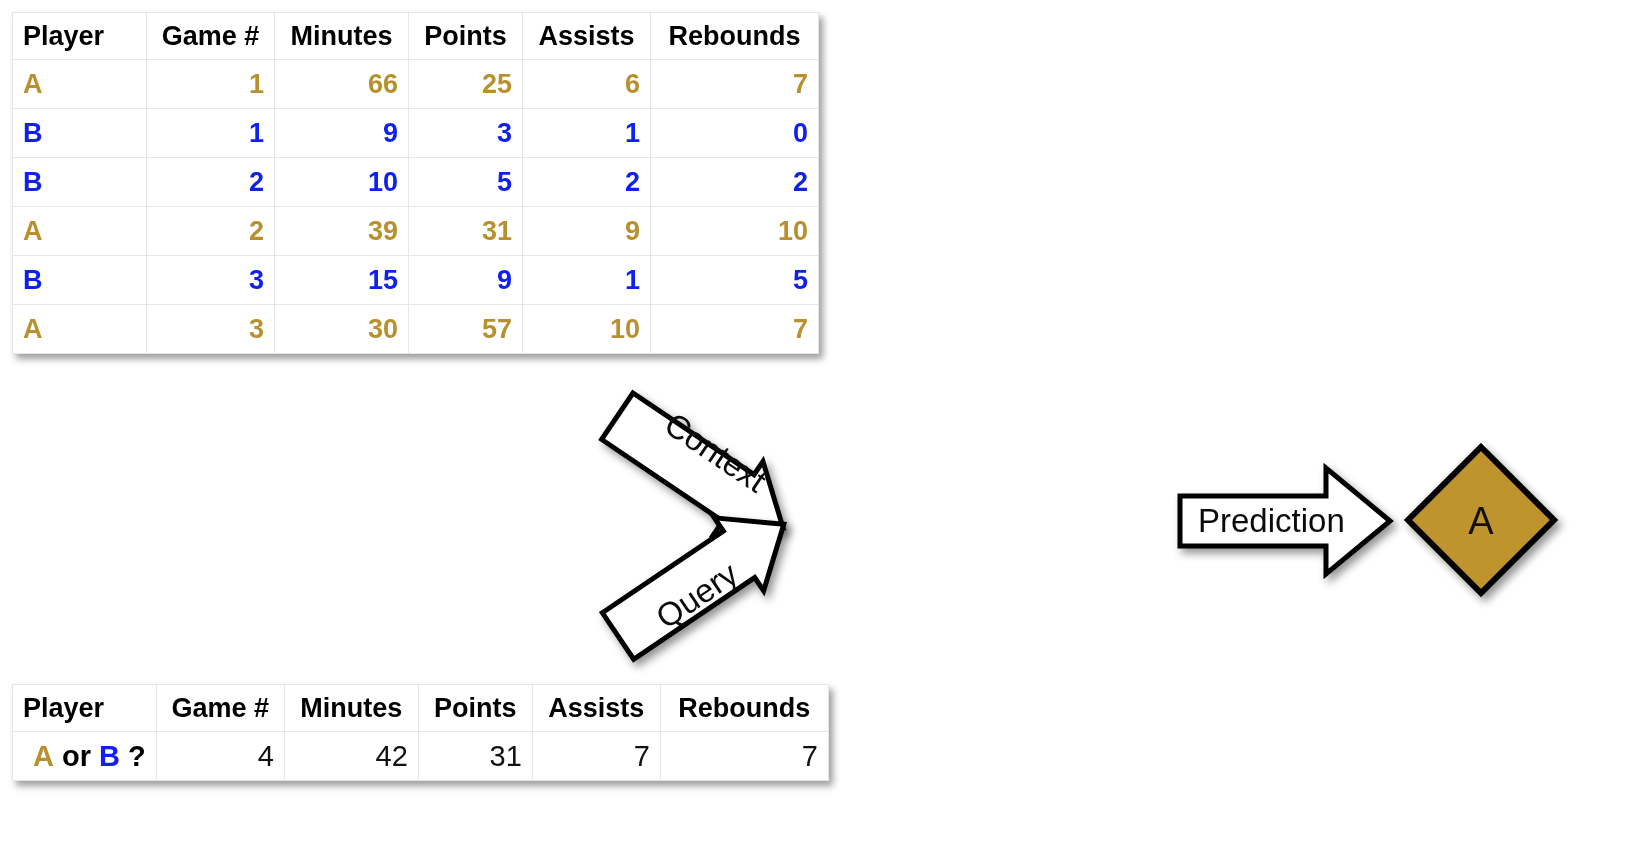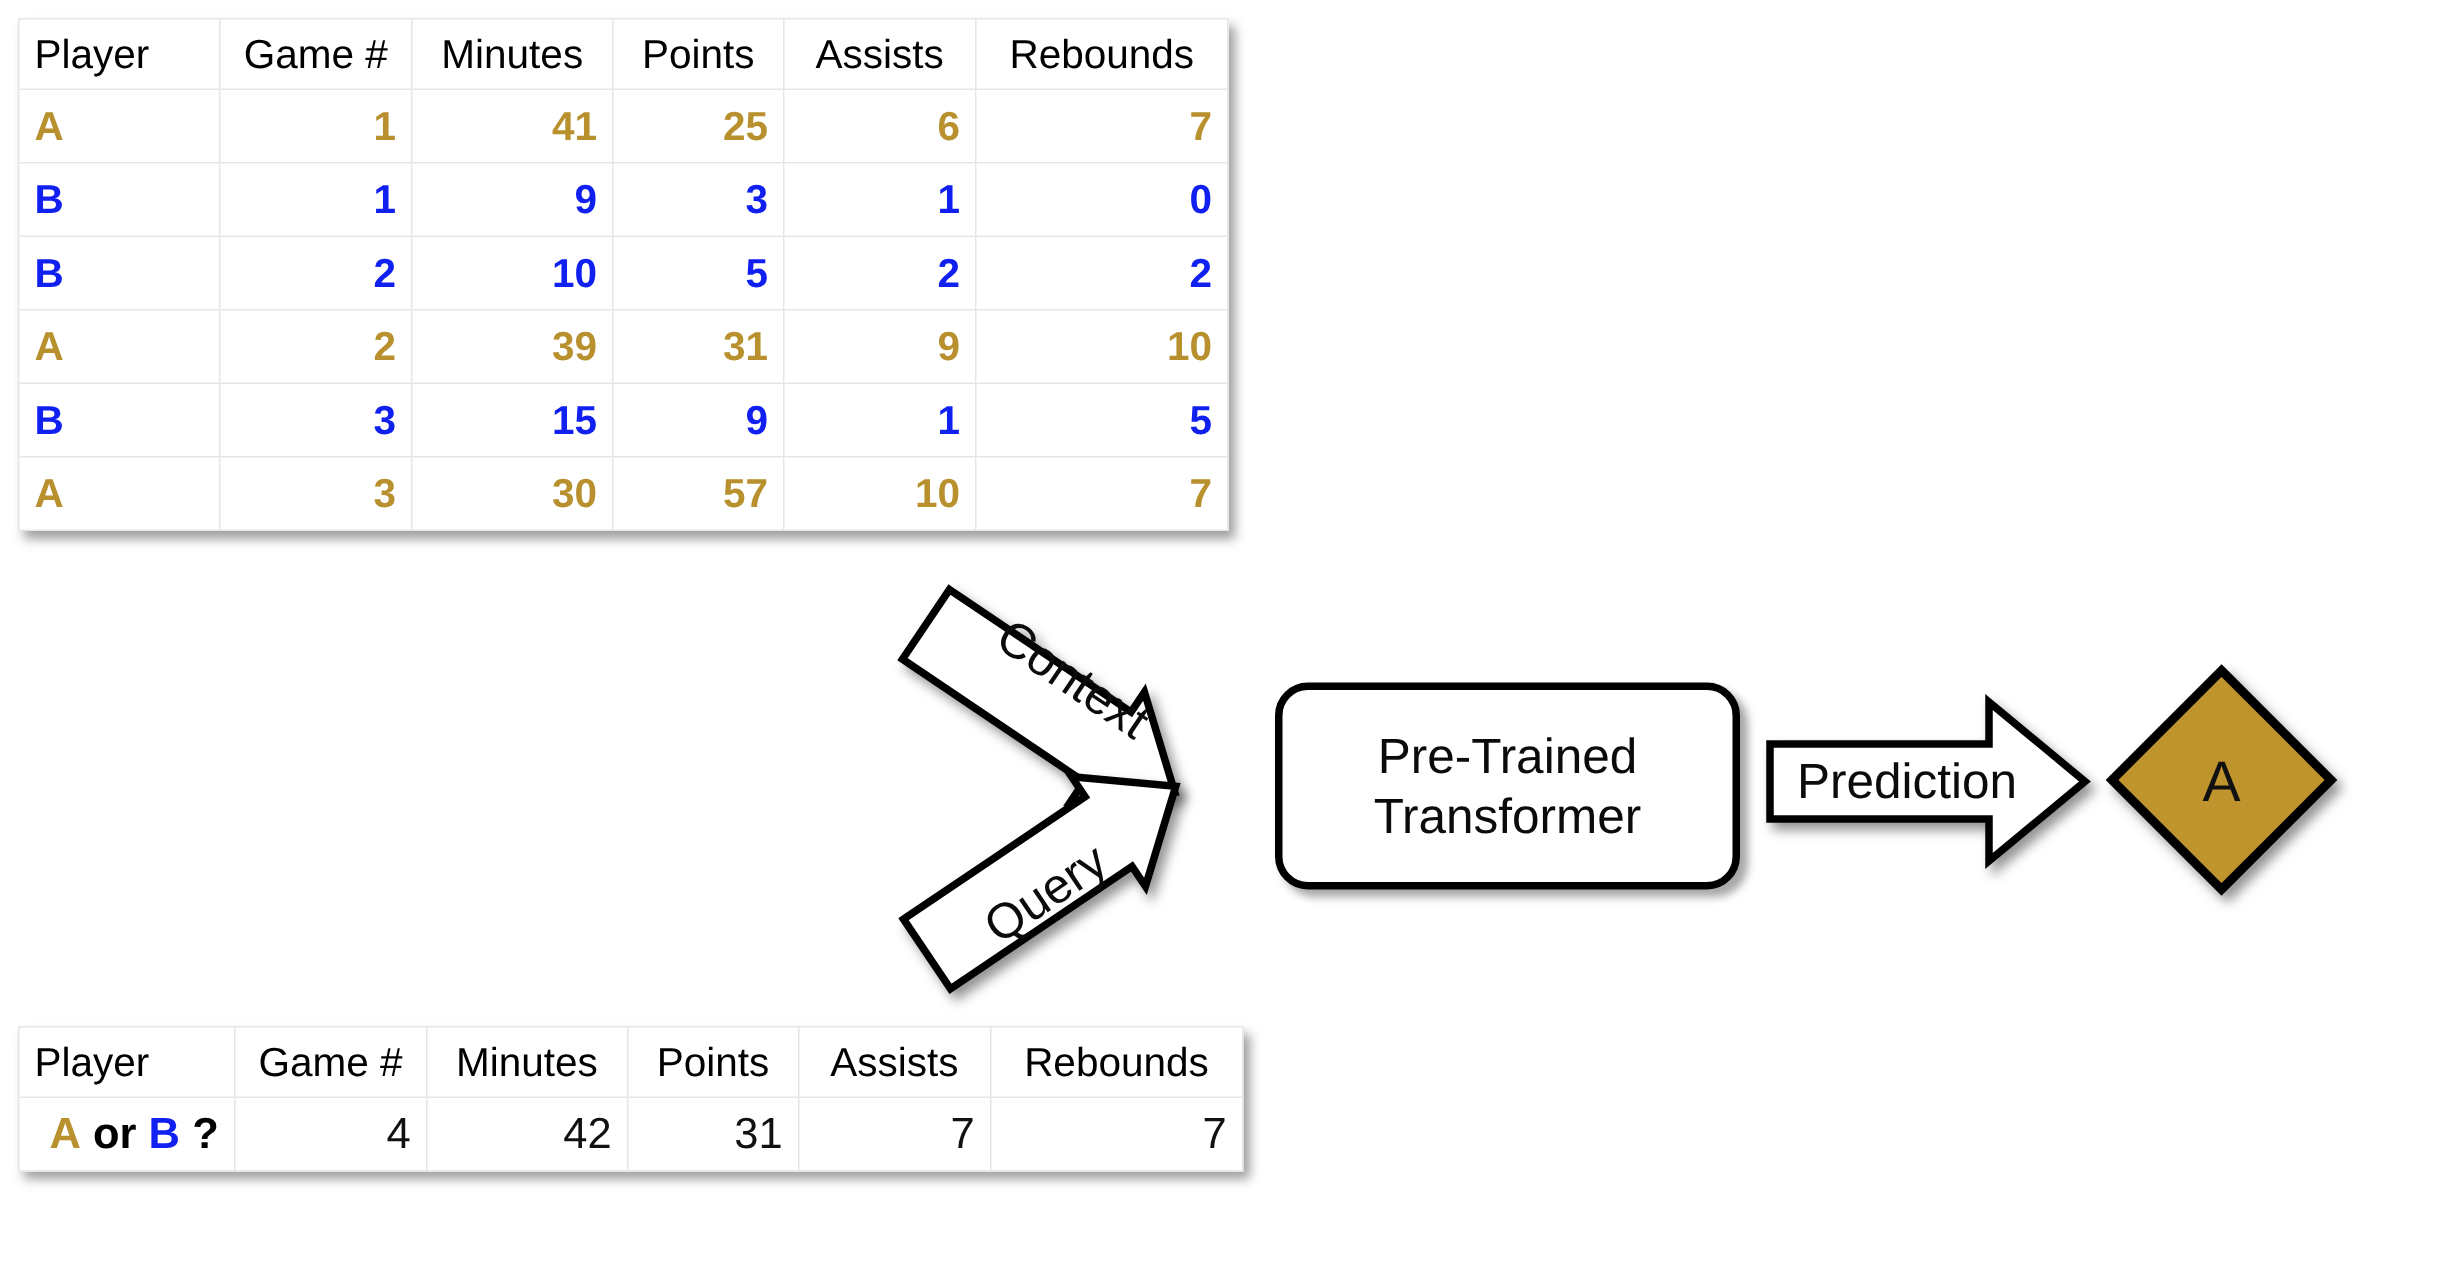--- a/index.html
+++ b/index.html
@@ -34,21 +34,21 @@
   }
   .stat-table td, .stat-table th {
     border: 1px solid #e6e6e6;
     padding: 0 10px;
     font-size: 27px;
     line-height: 1;
     white-space: nowrap;
     background: #ffffff;
   }
   .stat-table th {
-    font-weight: normal;
+    font-weight: bold;
     color: #000000;
     text-align: left;
     height: 46px;
     font-size: 27px;
   }
   .stat-table th.num { text-align: center; }
   .stat-table td {
     height: 48px;
     font-weight: bold;
     text-align: right;
@@ -167,21 +167,21 @@
         <th class="num">Minutes</th>
         <th class="num">Points</th>
         <th class="num">Assists</th>
         <th class="num">Rebounds</th>
       </tr>
     </thead>
     <tbody>
       <tr>
         <td class="playercell gold">A</td>
         <td class="gold">1</td>
-        <td class="gold">41</td>
+        <td class="gold">66</td>
         <td class="gold">25</td>
         <td class="gold">6</td>
         <td class="gold">7</td>
       </tr>
       <tr>
         <td class="playercell blue">B</td>
         <td class="blue">1</td>
         <td class="blue">9</td>
         <td class="blue">3</td>
         <td class="blue">1</td>
@@ -260,24 +260,20 @@
     <text class="arrow-text" transform="translate(48,62) rotate(34)">Context</text>
   </svg>
 
   <svg class="arrow-svg shadowed" id="query-arrow" width="230" height="160" viewBox="0 0 230 160">
     <g transform="rotate(-34 4 118)">
       <polygon class="arrow-shape" points="4,90 150,90 150,74 204,118 150,162 150,146 4,146"></polygon>
     </g>
     <text class="arrow-text" transform="translate(52,112) rotate(-34)">Query</text>
   </svg>
 
-  <div id="transformer-box">
-    <div class="boxlabel">Pre-Trained
-Transformer</div>
-  </div>
 
   <svg class="arrow-svg shadowed" id="prediction-arrow" width="220" height="118" viewBox="0 0 220 118">
     <polygon class="arrow-shape" points="4,34 150,34 150,6 214,59 150,112 150,84 4,84"></polygon>
     <text class="arrow-text" x="22" y="70">Prediction</text>
   </svg>
 
   <svg id="prediction-diamond" class="shadowed" width="156" height="156" viewBox="0 0 156 156">
     <polygon class="dia" points="78,5 151,78 78,151 5,78"></polygon>
     <text class="dia-label" x="78" y="92">A</text>
   </svg>

